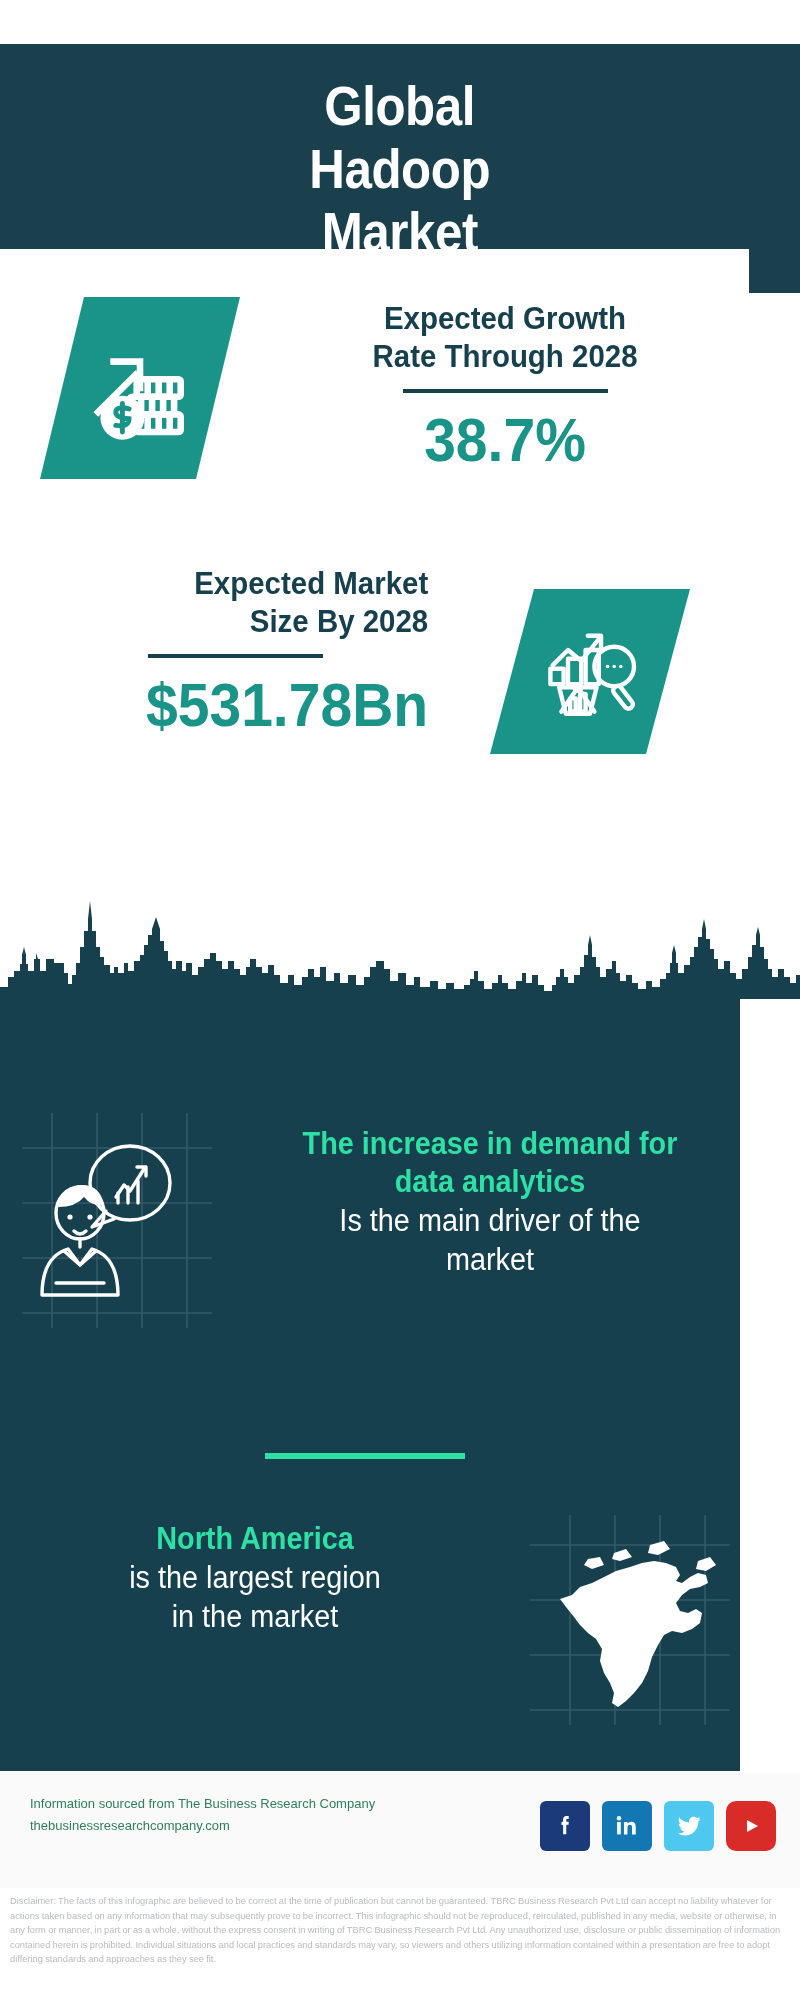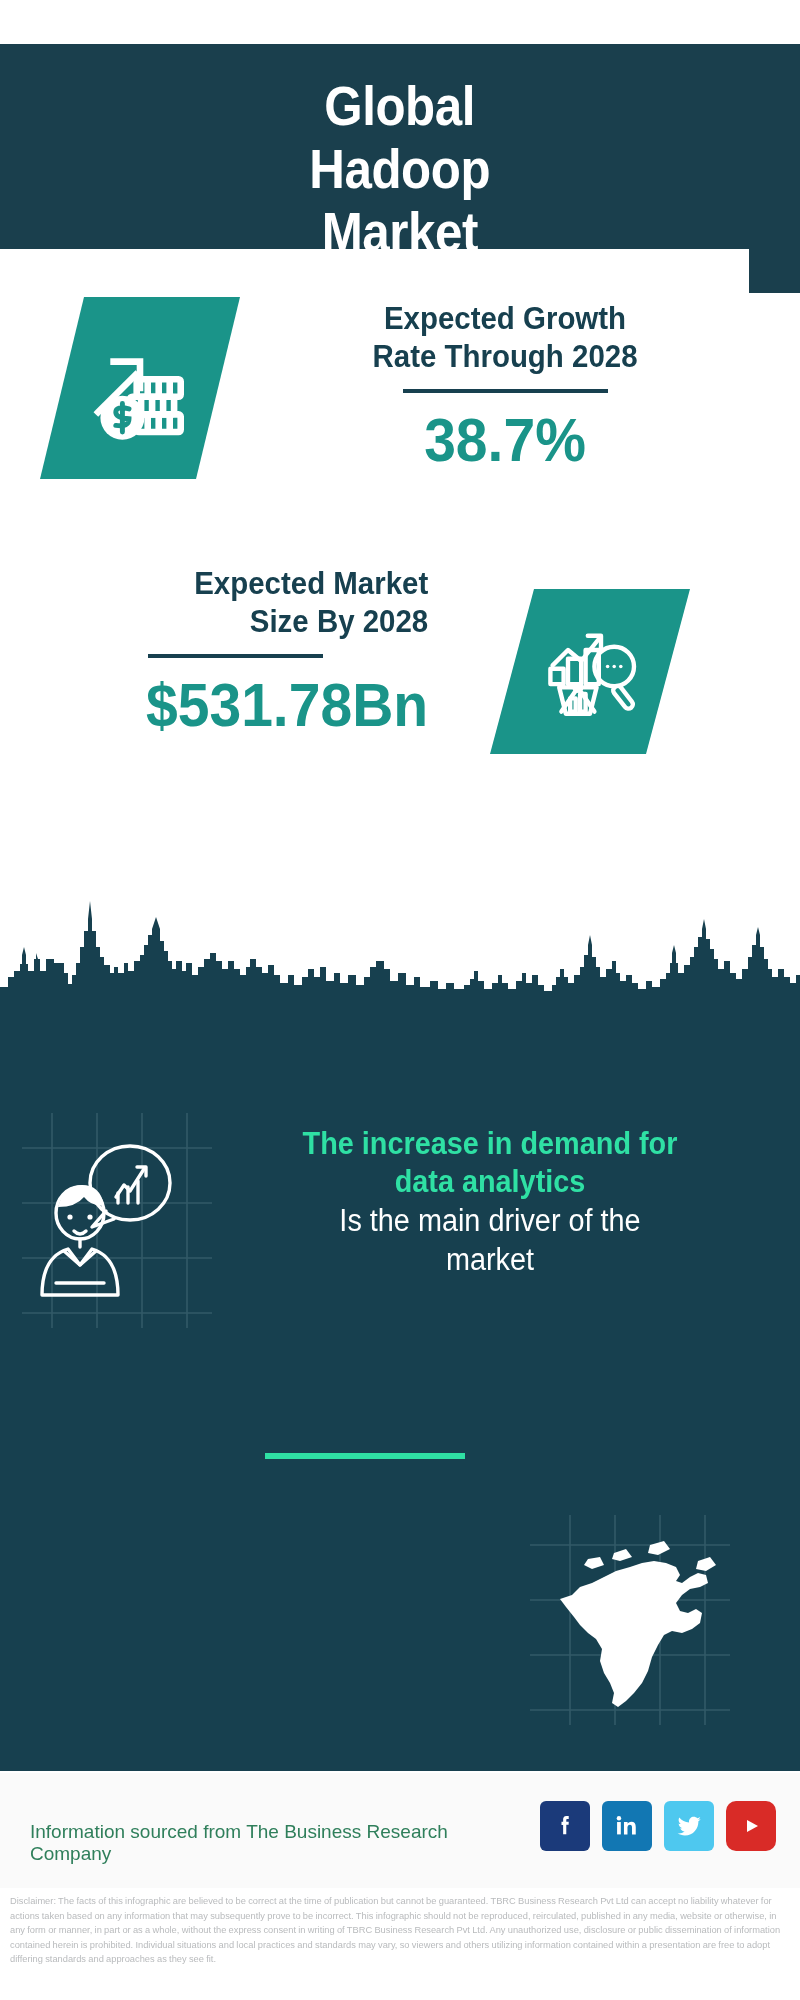--- a/index.html
+++ b/index.html
@@ -64,21 +64,21 @@
   }
 
   
   .skyline-wrap{
     position:absolute; left:0; top:889px; width:800px; height:110px;
     overflow:hidden;
   }
   .skyline-wrap svg{ display:block; width:800px; height:110px; }
 
   .dark-body{
-    position:absolute; left:0; top:995px; width:800px; height:776px;
+    position:absolute; left:0; top:995px; width:740px; height:776px;
     background:#17404f; overflow:hidden;
   }
 
   .grid-patch{
     position:absolute; opacity:0.22;
   }
   .grid-patch svg{ display:block; }
 
   .fact{ position:absolute; }
   .fact-head{
@@ -101,22 +101,22 @@
   .line-icon svg{ display:block; }
 
   .map-icon{ position:absolute; }
 
   
   .footer{
     position:absolute; left:0; top:1771px; width:800px; height:117px;
     background:#fafafa; border-top:2px solid #ffffff;
   }
   .footer-text{
-    position:absolute; left:30px; top:48px; width:420px;
-    color:#2f7f5b; font-size:19px; line-height:22px;
+    position:absolute; left:30px; top:20px; width:420px;
+    color:#2f7f5b; font-size:13px; line-height:22px;
     font-family:"Liberation Sans Narrow","Liberation Sans",sans-serif;
   }
   .socials{
     position:absolute; right:24px; top:28px; display:flex; gap:12px;
   }
   .soc{
     width:50px; height:50px; border-radius:6px;
     display:flex; align-items:center; justify-content:center;
   }
   .soc svg{ display:block; }
@@ -258,20 +258,25 @@
 
     <div class="fact" style="left:200px; top:130px; width:580px; text-align:center;">
       <div class="fact-head">The increase in demand for</div>
       <div class="fact-head">data analytics</div>
       <div class="fact-sub">Is the main driver of the</div>
       <div class="fact-sub">market</div>
     </div>
 
     <div class="fact-divider"></div>
 
+    <div class="fact" style="left:20px; top:525px; width:470px; text-align:center;">
+      <div class="fact-head">North America</div>
+      <div class="fact-sub">is the largest region</div>
+      <div class="fact-sub">in the market</div>
+    </div>
 
     <div class="grid-patch" style="left:530px; top:520px;">
       <svg width="200" height="210" viewBox="0 0 200 210">
         <g stroke="#8fb3bd" stroke-width="1.6" fill="none">
           <line x1="40" y1="0" x2="40" y2="210"></line>
           <line x1="85" y1="0" x2="85" y2="210"></line>
           <line x1="130" y1="0" x2="130" y2="210"></line>
           <line x1="175" y1="0" x2="175" y2="210"></line>
           <line x1="0" y1="30" x2="200" y2="30"></line>
           <line x1="0" y1="85" x2="200" y2="85"></line>
@@ -284,20 +289,21 @@
     <div class="map-icon" style="left:530px; top:530px;">
       <svg width="200" height="190" viewBox="0 0 200 190">
         <path fill="#ffffff" d="M36 82 L30 74 L42 70 L50 62 L62 58 L74 52 L86 46 L100 42 L112 38 L124 36 L136 38 L146 42 L150 50 L146 56 L152 58 L160 52 L168 48 L176 50 L178 58 L170 62 L160 64 L152 70 L146 78 L150 86 L158 88 L166 84 L172 88 L170 98 L162 104 L152 108 L142 106 L134 110 L128 120 L122 132 L118 146 L112 158 L104 168 L96 176 L88 182 L82 178 L84 168 L80 158 L74 148 L70 136 L72 124 L66 114 L58 108 L50 100 L44 92 Z M168 36 L180 32 L186 40 L176 46 L166 44 Z M120 20 L134 16 L140 24 L128 30 L118 28 Z M84 28 L96 24 L102 32 L90 36 L82 34 Z M58 34 L70 32 L74 40 L62 44 L54 40 Z"></path>
       </svg>
     </div>
   </div>
 
   <div class="footer">
     <div class="footer-text">
       <div>Information sourced from The Business Research Company</div>
+      <div>thebusinessresearchcompany.com</div>
     </div>
 
     <div class="socials">
       <div class="soc fb">
         <svg width="28" height="28" viewBox="0 0 24 24" fill="#ffffff">
           <path d="M15.2 8.3h-2.1V6.9c0-.6.4-.8.7-.8h1.4V3.4h-2c-2.3 0-2.8 1.7-2.8 2.8v2.1H9v2.8h1.4V19h2.7v-8h2l.1-2.7z"></path>
         </svg>
       </div>
       <div class="soc li">
         <svg width="28" height="28" viewBox="0 0 24 24" fill="#ffffff">

